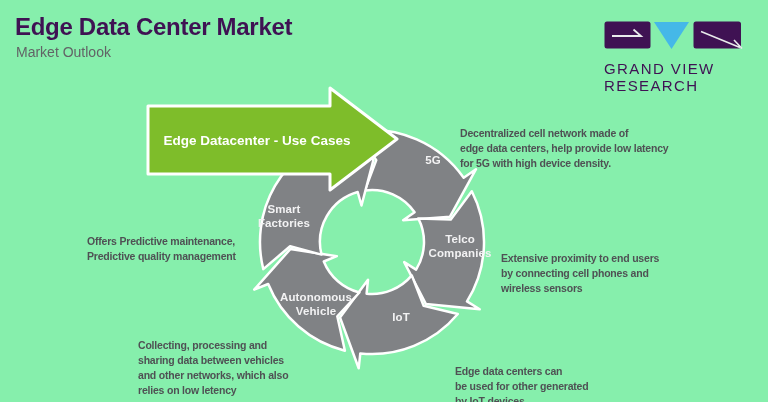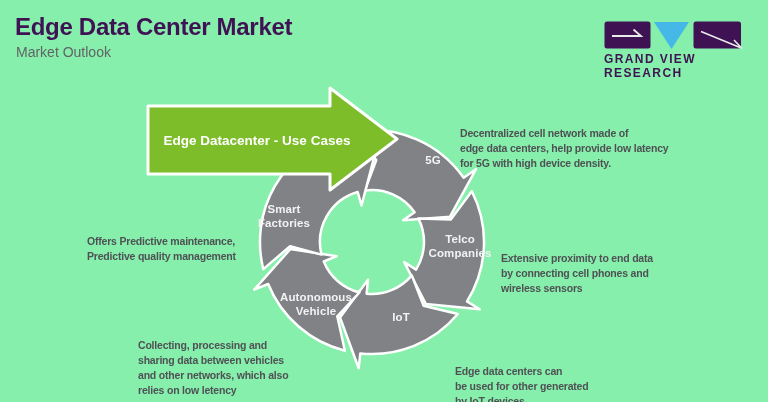--- a/index.html
+++ b/index.html
@@ -28,22 +28,22 @@
   .desc{
     position:absolute;font-size:10.5px;font-weight:bold;color:#4F5154;
     line-height:15px;white-space:pre-line;letter-spacing:-0.2px;margin-top:36px;
   }
   #desc-5g{left:460px;top:90px;}
   #desc-telco{left:501px;top:215px;}
   #desc-iot{left:455px;top:328px;}
   #desc-autonomous{left:138px;top:302px;}
   #desc-smart{left:87px;top:198px;}
   .brand-text{
-    position:absolute;left:604px;top:52px;
-    font-size:12px;font-weight:bold;letter-spacing:1.4px;color:#3F1253;
+    position:absolute;left:604px;top:60px;
+    font-size:15px;font-weight:normal;letter-spacing:1.4px;color:#3F1253;
   }
 </style>
 </head>
 <body>
 
 <div id="stage">
 
   <div class="page-title">Edge Data Center Market</div>
   <div class="page-subtitle">Market Outlook</div>
 
@@ -76,21 +76,21 @@
       <text class="seg-label" x="316" y="301">Autonomous</text>
       <text class="seg-label" x="316" y="315">Vehicle</text>
       <text class="seg-label" x="284" y="213">Smart</text>
       <text class="seg-label" x="284" y="227">Factories</text>
     </g>
   </svg>
 
   <div class="desc" id="desc-5g">Decentralized cell network made of
 edge data centers, help provide low latency
 for 5G with high device density.</div>
-  <div class="desc" id="desc-telco">Extensive proximity to end data
+  <div class="desc" id="desc-telco">Extensive proximity to end users
 by connecting cell phones and
 wireless sensors</div>
   <div class="desc" id="desc-iot">Edge data centers can
 be used for other generated
 by IoT devices</div>
   <div class="desc" id="desc-smart">Offers Predictive maintenance,
 Predictive quality management</div>
   <div class="desc" id="desc-autonomous">Collecting, processing and
 sharing data between vehicles
 and other networks, which also

